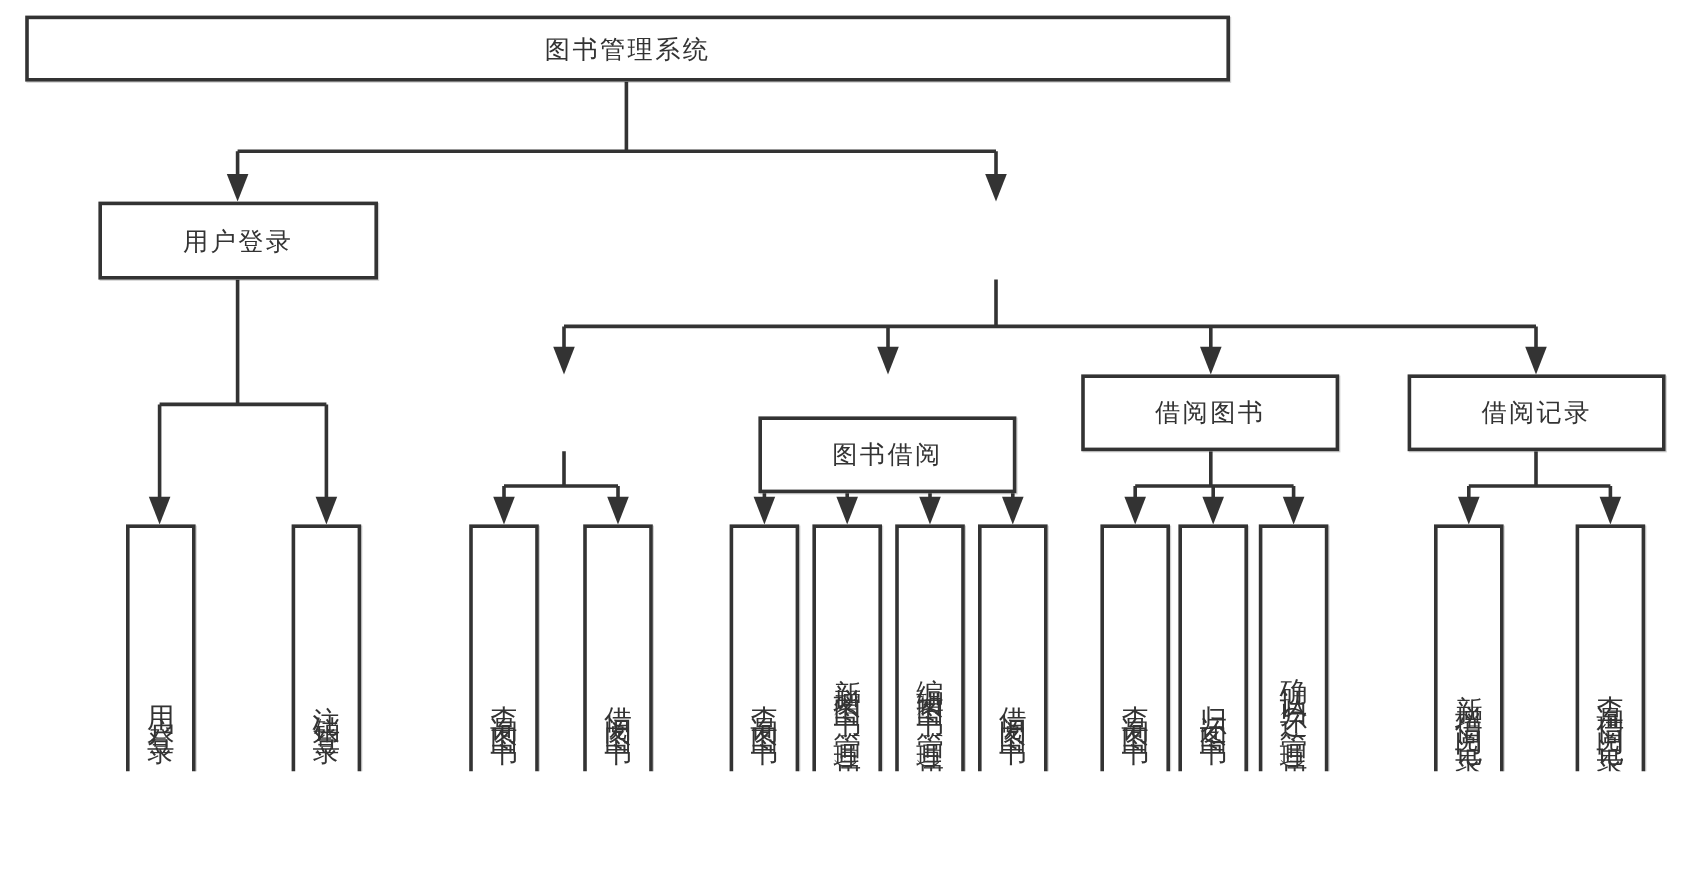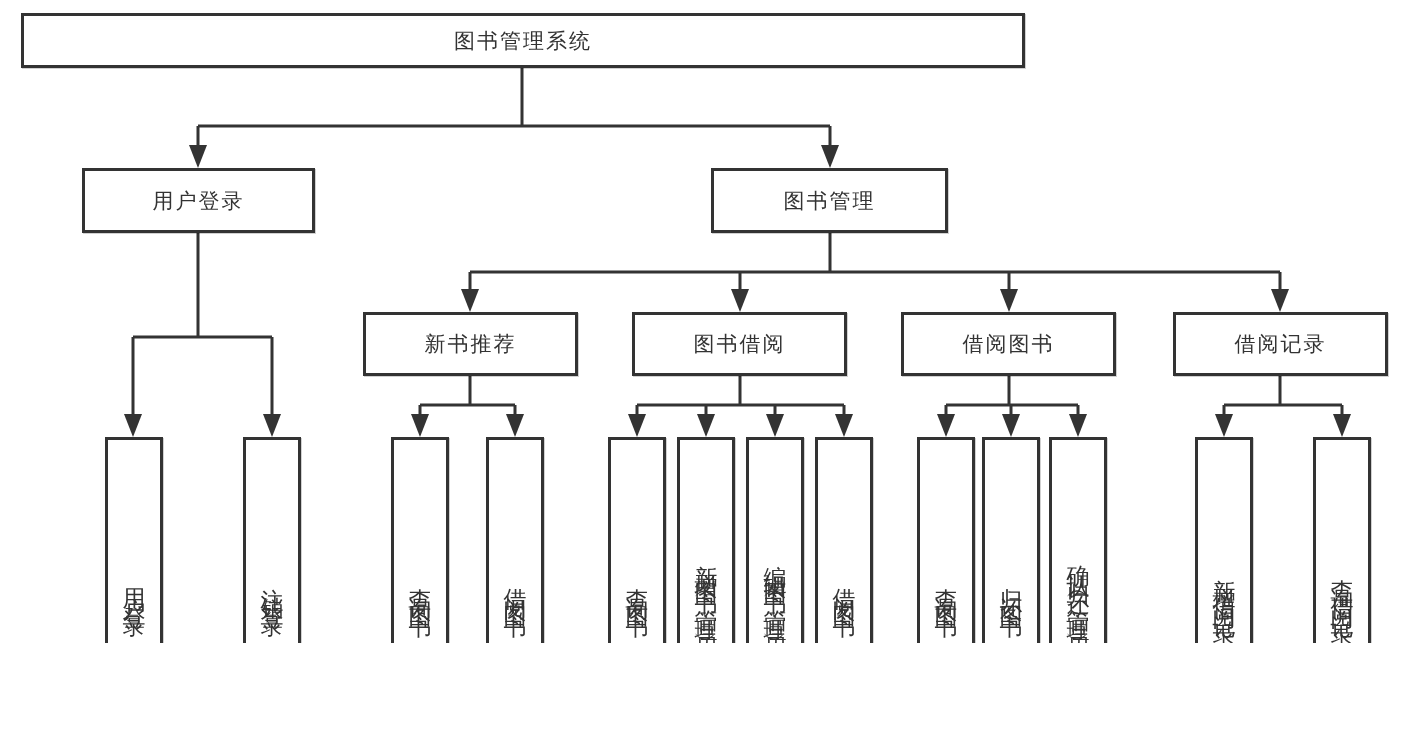--- a/index.html
+++ b/index.html
@@ -58,21 +58,21 @@
     font-size: 23px;
     letter-spacing: 9px;
     line-height: 1;
     color: #333333;
   }
   #node-root   { left: 21px;  top: 13px;  width: 1004px; height: 55px; }
   #node-ulogin { left: 82px;  top: 168px; width: 233px;  height: 65px; }
   #node-bmgmt  { left: 711px; top: 168px; width: 237px;  height: 65px; }
   .lvl3 { top: 312px; width: 215px; height: 64px; }
   #node-newrec { left: 363px; }
-  #node-borrow { left: 632px; }
+  #node-borrow { left: 632px; margin-top: 35px; }
   #node-curr   { left: 901px; }
   #node-record { left: 1173px; }
   #leaf-ulogin   { left: 105px; }
   #leaf-logout   { left: 243px; }
   #leaf-query1   { left: 391px; }
   #leaf-borrow1  { left: 486px; }
   #leaf-query2   { left: 608px; }
   #leaf-addbook  { left: 677px; }
   #leaf-editbook { left: 746px; }
   #leaf-borrow2  { left: 815px; }
@@ -140,27 +140,21 @@
     </g>
   </svg>
 
   <div class="hnode" id="node-root">
     <span class="lbl">图书管理系统</span>
   </div>
 
   <div class="hnode" id="node-ulogin">
     <span class="lbl">用户登录</span>
   </div>
-  <div class="hnode" id="node-bmgmt">
-    <span class="lbl">图书管理</span>
-  </div>
-
-  <div class="hnode lvl3" id="node-newrec">
-    <span class="lbl">新书推荐</span>
-  </div>
+
   <div class="hnode lvl3" id="node-borrow">
     <span class="lbl">图书借阅</span>
   </div>
   <div class="hnode lvl3" id="node-curr">
     <span class="lbl">借阅图书</span>
   </div>
   <div class="hnode lvl3" id="node-record">
     <span class="lbl">借阅记录</span>
   </div>
 

